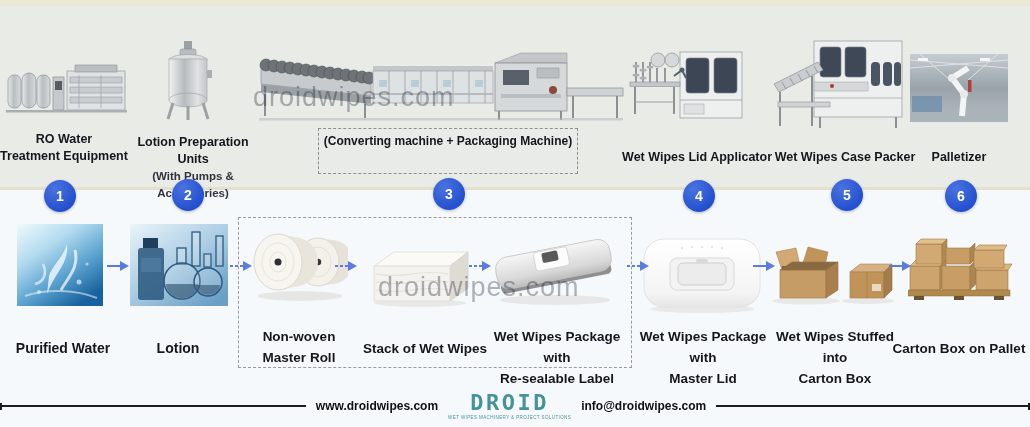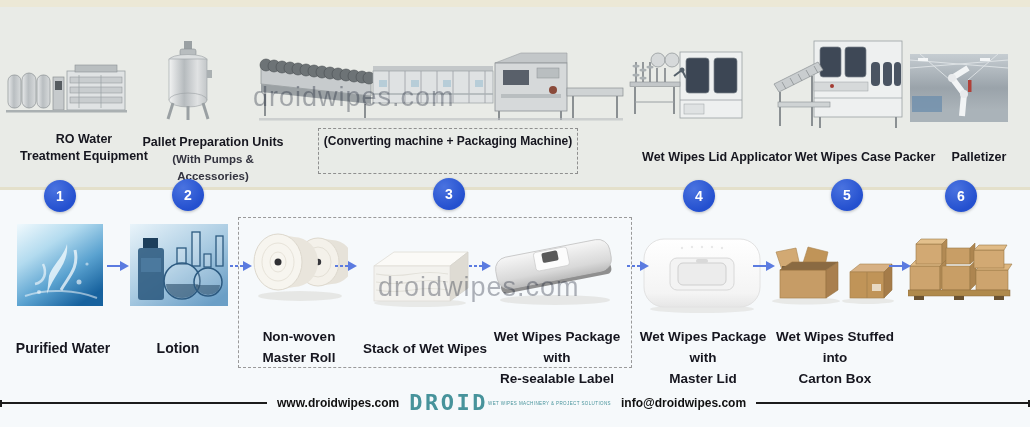--- a/index.html
+++ b/index.html
@@ -2,21 +2,21 @@
 <html><head>
 <meta charset="utf-8">
 <style>
   html,body{margin:0;padding:0;}
   body{font-family:"Liberation Sans",sans-serif;}
   .canvas{position:relative;width:1030px;height:427px;background:#f6f9fb;overflow:hidden;}
   .top-strip{position:absolute;top:0;left:0;width:1030px;height:7px;background:#ece8d6;}
   .top-band{position:absolute;top:7px;left:0;width:1030px;height:180px;background:#e9ebe7;border-bottom:3px solid #e4e0cb;}
   .abs{position:absolute;}
   
-  .st-label{position:absolute;text-align:center;color:#16161f;font-weight:bold;font-size:12.5px;line-height:17px;z-index:5;padding-left:20px;}
+  .st-label{position:absolute;text-align:center;color:#16161f;font-weight:bold;font-size:12.5px;line-height:17px;z-index:5;}
   .st-label .sub{font-size:11.5px;color:#33333f;font-weight:600;}
   .st3-box{position:absolute;left:318px;top:128px;width:258px;height:41px;border:1px dashed #8f8f8f;text-align:center;color:#16161f;font-weight:bold;font-size:12.5px;line-height:18px;padding-top:3px;z-index:5;background:rgba(233,235,231,.35);}
   
   .num-circle{position:absolute;width:32px;height:32px;border-radius:50%;
     background:radial-gradient(circle at 35% 28%,#4a73e0,#2450cf 70%);
     color:#fff;font-weight:bold;font-size:14px;display:flex;align-items:center;justify-content:center;
     box-shadow:0 1px 3px rgba(0,0,0,.25);z-index:6;}
   
   .group-box{position:absolute;left:238px;top:217px;width:392px;height:149px;border:1.5px dashed #9a9a9a;z-index:1;}
   
@@ -27,21 +27,21 @@
   
   .arrow{position:absolute;z-index:3;}
   
   .footer{position:absolute;left:0;top:392px;width:1030px;display:flex;align-items:center;justify-content:center;gap:10px;z-index:5;}
   .f-line{position:relative;height:2px;background:#1c1c1c;}
   .f-line.left{width:308px;}
   .f-line.right{width:316px;}
   .f-line.left::before{content:"";position:absolute;left:0;top:-2.5px;width:2px;height:7px;background:#1c1c1c;}
   .f-line.right::after{content:"";position:absolute;right:0;top:-2.5px;width:2px;height:7px;background:#1c1c1c;}
   .f-text{font-size:12px;font-weight:bold;color:#101010;white-space:nowrap;}
-  .logo-block{display:flex;align-items:center;line-height:1;}
+  .logo-block{display:flex;flex-direction:column;align-items:center;line-height:1;}
   .logo-text{font-size:22px;font-weight:bold;color:#47939b;letter-spacing:2.5px;font-family:"DejaVu Sans Mono",monospace;}
   .logo-tagline{font-size:4.5px;color:#47939b;letter-spacing:.4px;margin-top:1.5px;white-space:nowrap;}
   svg{display:block;}
   .img{z-index:2;}
 </style>
 </head>
 <body>
 
 <div class="canvas">
   <div class="top-strip"></div>
@@ -221,21 +221,21 @@
     <circle cx="54" cy="40" r="4" fill="#e8eaec"></circle>
       <circle cx="42" cy="24" r="4" fill="#e8eaec"></circle>
     <rect x="58" y="26" width="3.5" height="12" fill="#b04038"></rect>
   </svg>
 
   <div class="st-label" style="left:0;top:131px;width:128px;">
     <div>RO Water</div>
     <div>Treatment Equipment</div>
   </div>
   <div class="st-label" style="left:122px;top:134px;width:142px;">
-    <div>Pallet Preparation Units</div>
+    <div>Lotion Preparation Units</div>
     <div class="sub">(With Pumps &amp; Accessories)</div>
   </div>
   <div class="st3-box">
     <div style="font-size:12px">(Converting machine + Packaging Machine)</div>
   </div>
   <div class="st-label" style="left:622px;top:149px;width:150px;text-align:right;">
     <div>Wet Wipes Lid Applicator</div>
   </div>
   <div class="st-label" style="left:906px;top:149px;width:106px;">
     <div>Palletizer</div>
@@ -436,20 +436,21 @@
     <div>Re-sealable Label</div>
   </div>
   <div class="pr-label" style="left:636px;top:326px;width:134px;">
     <div>Wet Wipes Package with</div>
     <div>Master Lid</div>
   </div>
   <div class="pr-label" style="left:766px;top:326px;width:138px;">
     <div>Wet Wipes Stuffed into</div>
     <div>Carton Box</div>
   </div>
+  <div class="pr-label" style="left:890px;top:338px;width:138px;">Carton Box on Pallet</div>
 
   <div class="watermark" style="left:253px;top:82px;">droidwipes.com</div>
   <div class="watermark" style="left:378px;top:272px;">droidwipes.com</div>
 
   <div class="footer">
     <div class="f-line left"></div>
     <div class="f-text">www.droidwipes.com</div>
     <div class="logo-block">
       <div class="logo-text">DROID</div>
       <div class="logo-tagline">WET WIPES MACHINERY &amp; PROJECT SOLUTIONS</div>

